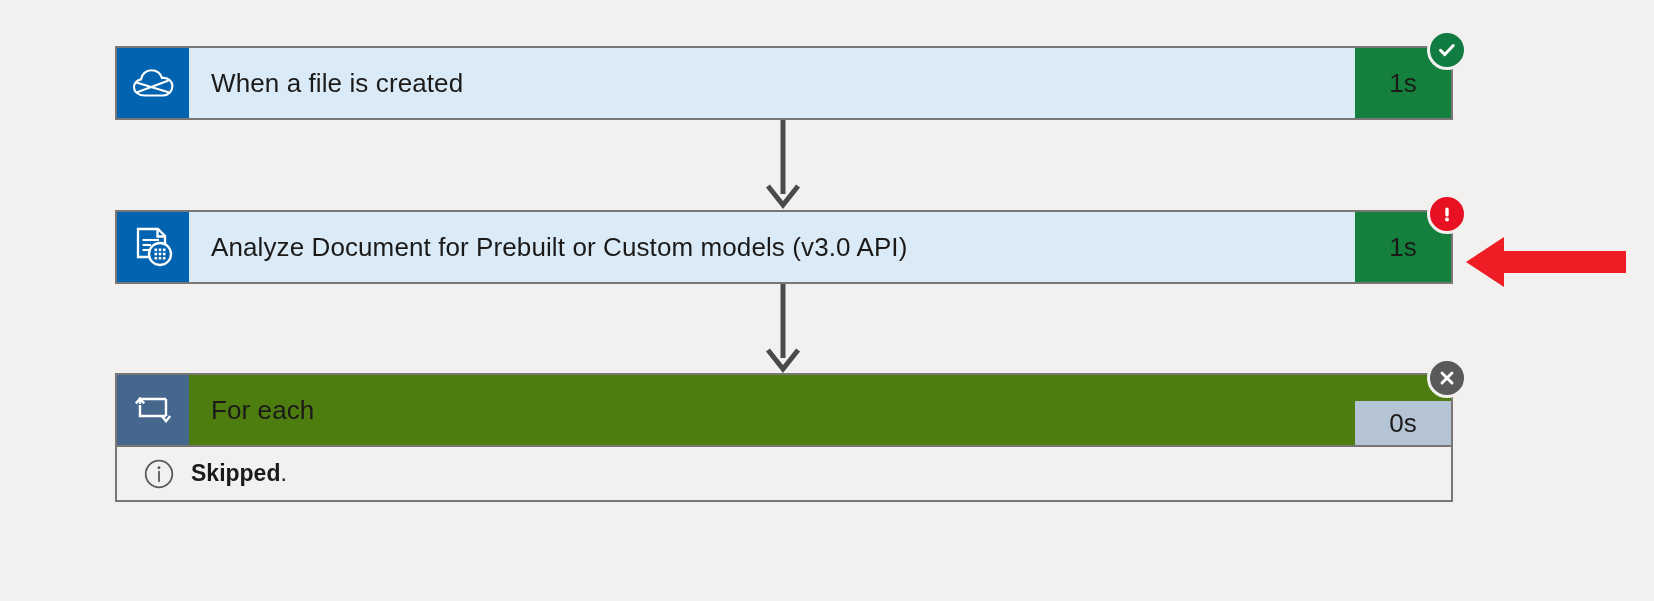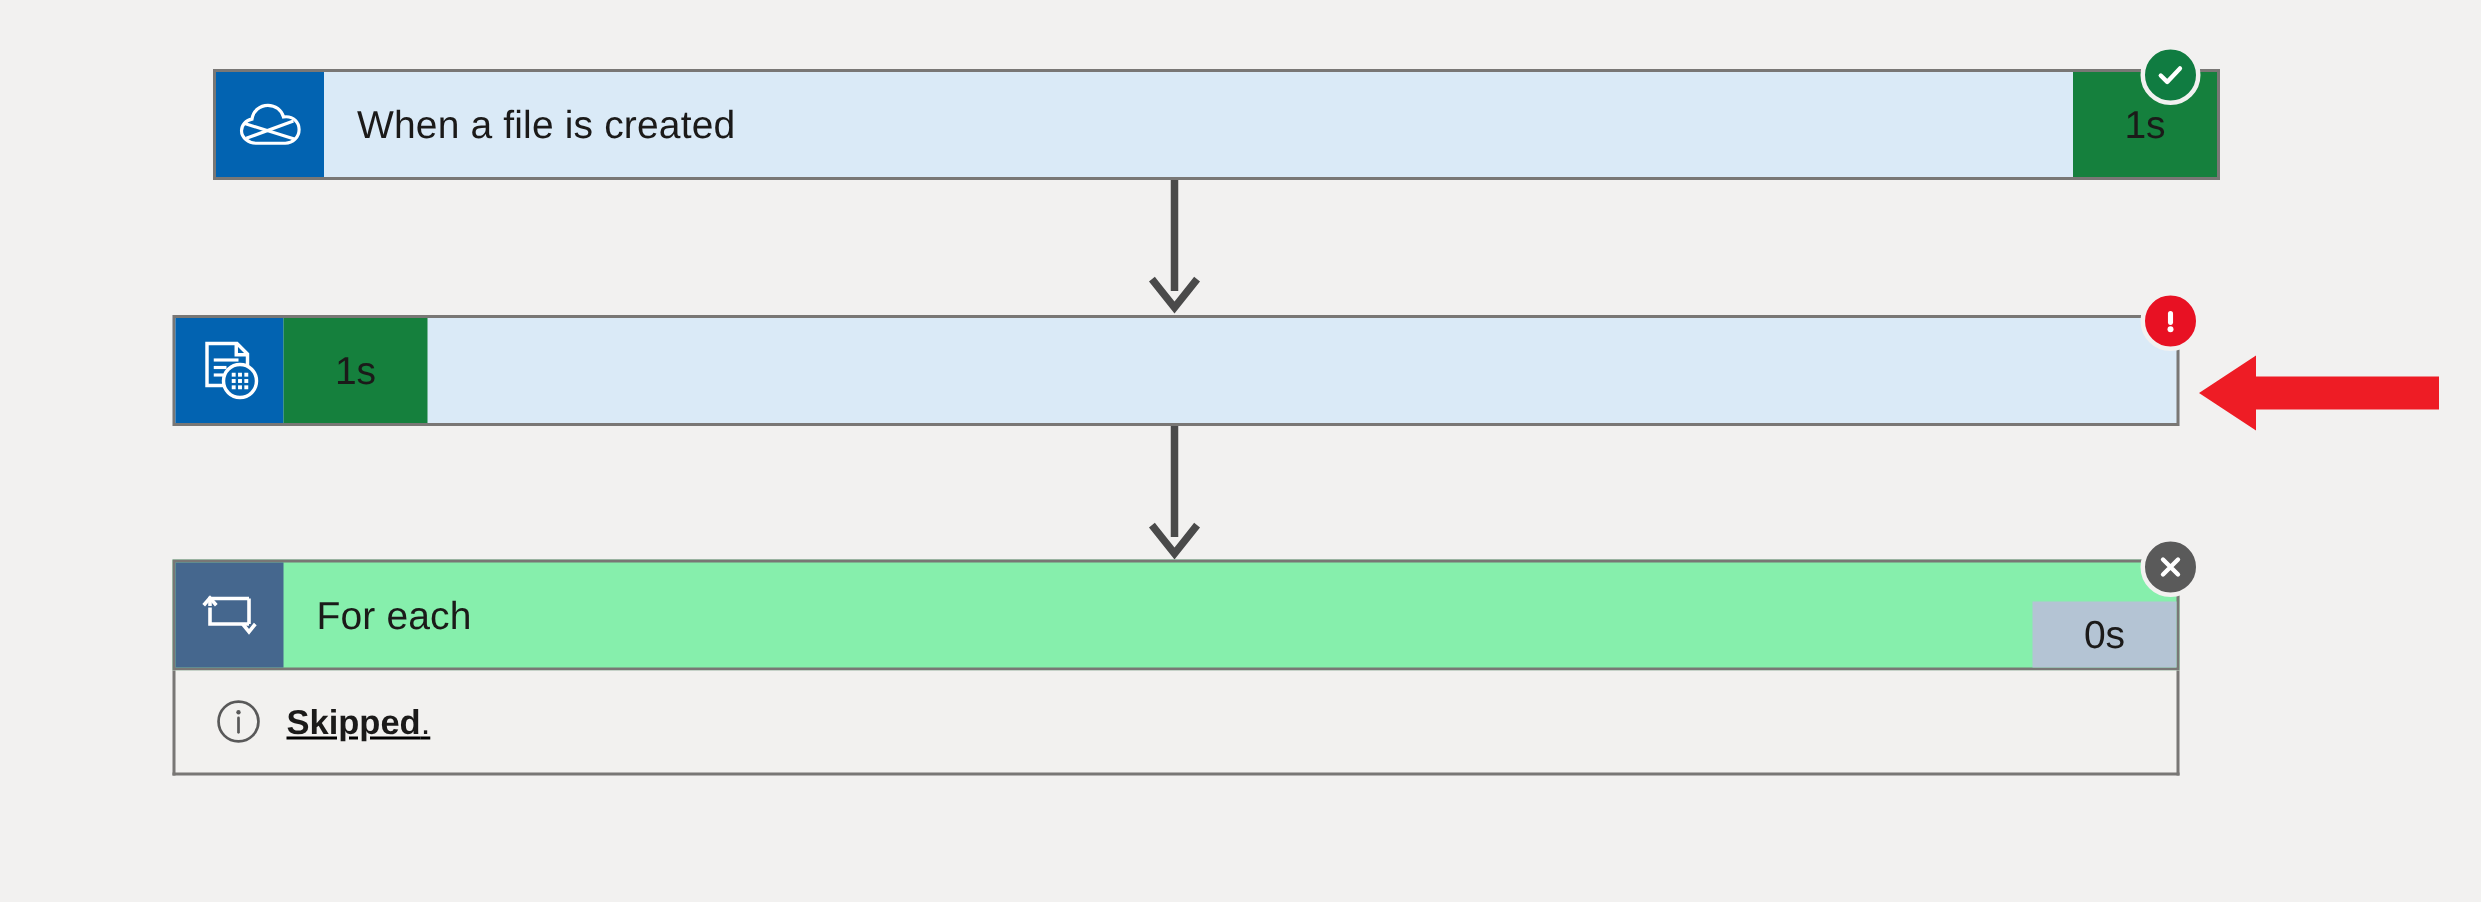--- a/index.html
+++ b/index.html
@@ -53,21 +53,21 @@
   .card .duration {
     flex: 0 0 96px;
     width: 96px;
     background: #15803d;
     display: flex;
     align-items: center;
     justify-content: center;
     font-size: 26px;
     color: #1b1a19;
   }
-  .card.skipped-card { background: #86efac; }
+  .card.skipped-card { background: #4d7c0f; }
   .card.skipped-card .duration { background: #b4c4d4; margin-top: 26px; }
 
   
   .badge {
     position: absolute;
     width: 40px; height: 40px;
     border-radius: 50%;
     display: flex;
     align-items: center;
     justify-content: center;
@@ -109,21 +109,21 @@
   
   .anno-arrow {
     position: absolute;
   }
 </style>
 </head>
 <body>
 
 <div class="canvas">
 
-  <div class="card" style="left:115px; top:46px; width:1338px;margin-left:27px;">
+  <div class="card" style="left:115px; top:46px; width:1338px;">
     <div class="icon-box">
       <svg width="42" height="30" viewBox="0 0 42 30" fill="none">
         <path d="M12.5 27.5 C6.2 27.5 2 23.6 2 19.2 C2 15.3 5.0 12.0 9.0 11.4 C9.6 6.2 14.1 2.2 19.6 2.2 C24.6 2.2 28.8 5.5 30.0 10.0 C30.6 9.9 31.2 9.85 31.8 9.85 C36.6 9.85 40.4 13.6 40.4 18.3 C40.4 23.4 36.3 27.5 31.2 27.5 Z" stroke="#ffffff" stroke-width="2.1" fill="none"></path>
         <path d="M3.6 14.2 L37.2 24.6" stroke="#ffffff" stroke-width="2.1"></path>
         <path d="M36.6 12.6 L5.2 24.2" stroke="#ffffff" stroke-width="2.1"></path>
       </svg>
     </div>
     <div class="title">When a file is created</div>
     <div class="duration">1s</div>
   </div>
@@ -155,20 +155,21 @@
           <rect x="30.9" y="22.5" width="2.6" height="2.6"></rect>
           <rect x="22.5" y="26.7" width="2.6" height="2.6"></rect>
           <rect x="26.7" y="26.7" width="2.6" height="2.6"></rect>
           <rect x="30.9" y="26.7" width="2.6" height="2.6"></rect>
           <rect x="22.5" y="30.9" width="2.6" height="2.6"></rect>
           <rect x="26.7" y="30.9" width="2.6" height="2.6"></rect>
           <rect x="30.9" y="30.9" width="2.6" height="2.6"></rect>
         </g>
       </svg>
     </div>
+    <div class="title">Analyze Document for Prebuilt or Custom models (v3.0 API)</div>
     <div class="duration">1s</div>
   </div>
   <div class="badge error" style="left:1427px; top:194px;">
     <svg width="22" height="22" viewBox="0 0 22 22">
       <rect x="9.3" y="4.4" width="3.4" height="9.2" rx="1.7" fill="#ffffff"></rect>
       <circle cx="11" cy="16.5" r="2.0" fill="#ffffff"></circle>
     </svg>
   </div>
 
   <div class="anno-arrow" style="left:1466px; top:233px;">
@@ -196,21 +197,21 @@
     </div>
     <div class="title">For each</div>
     <div class="duration">0s</div>
   </div>
   <div class="badge skipped" style="left:1427px; top:358px;">
     <svg width="20" height="20" viewBox="0 0 20 20">
       <path d="M5 5 L15 15 M15 5 L5 15" stroke="#ffffff" stroke-width="2.9" stroke-linecap="round"></path>
     </svg>
   </div>
 
-  <div class="skipped-panel" style="left:115px; top:447px; width:1338px; height:70px;text-decoration:underline;">
+  <div class="skipped-panel" style="left:115px; top:447px; width:1338px; height:55px;">
     <span class="info-icon">
       <svg width="32" height="32" viewBox="0 0 32 32">
         <circle cx="16" cy="16" r="13.3" stroke="#595959" stroke-width="1.8" fill="none"></circle>
         <circle cx="16" cy="9.8" r="1.45" fill="#595959"></circle>
         <path d="M16 13.6 V23.2" stroke="#595959" stroke-width="1.8" stroke-linecap="round"></path>
       </svg>
     </span>
     <span class="msg"><b>Skipped</b><span>.</span></span>
   </div>
 

